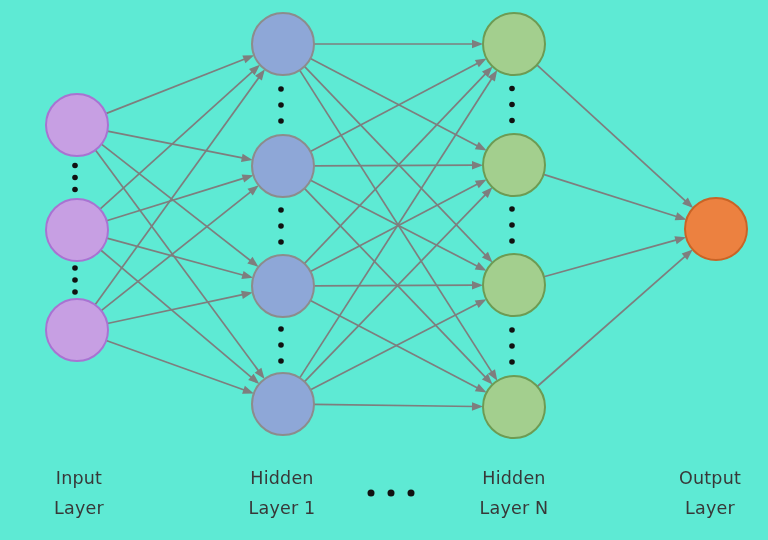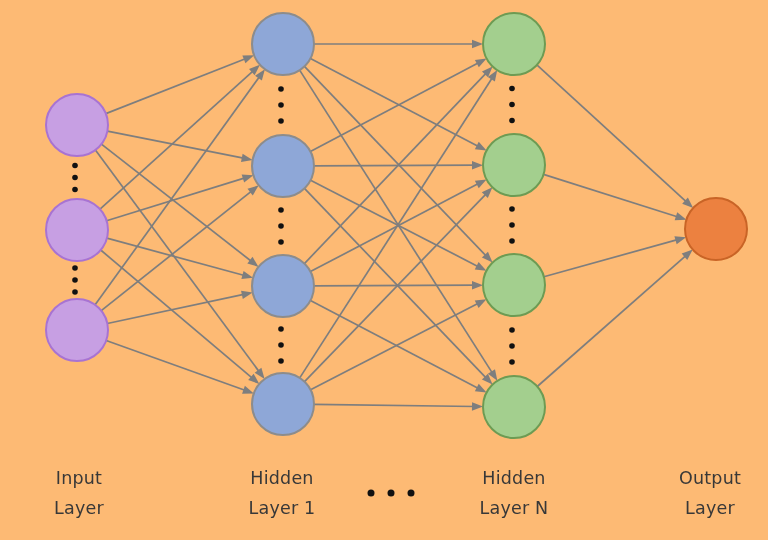--- a/index.html
+++ b/index.html
@@ -5,21 +5,21 @@
   html, body {
     margin: 0;
     padding: 0;
     background: #ffffff;
     font-family: "DejaVu Sans", "Liberation Sans", sans-serif;
   }
   .stage {
     position: relative;
     width: 768px;
     height: 540px;
-    background: #fdba74;
+    background: #5eead4;
     overflow: hidden;
   }
   svg { display: block; }
   .layer-label {
     font-family: "DejaVu Sans", "Liberation Sans", sans-serif;
     font-size: 17.5px;
     fill: #383838;
     letter-spacing: 0.2px;
   }
   .edge-line {

